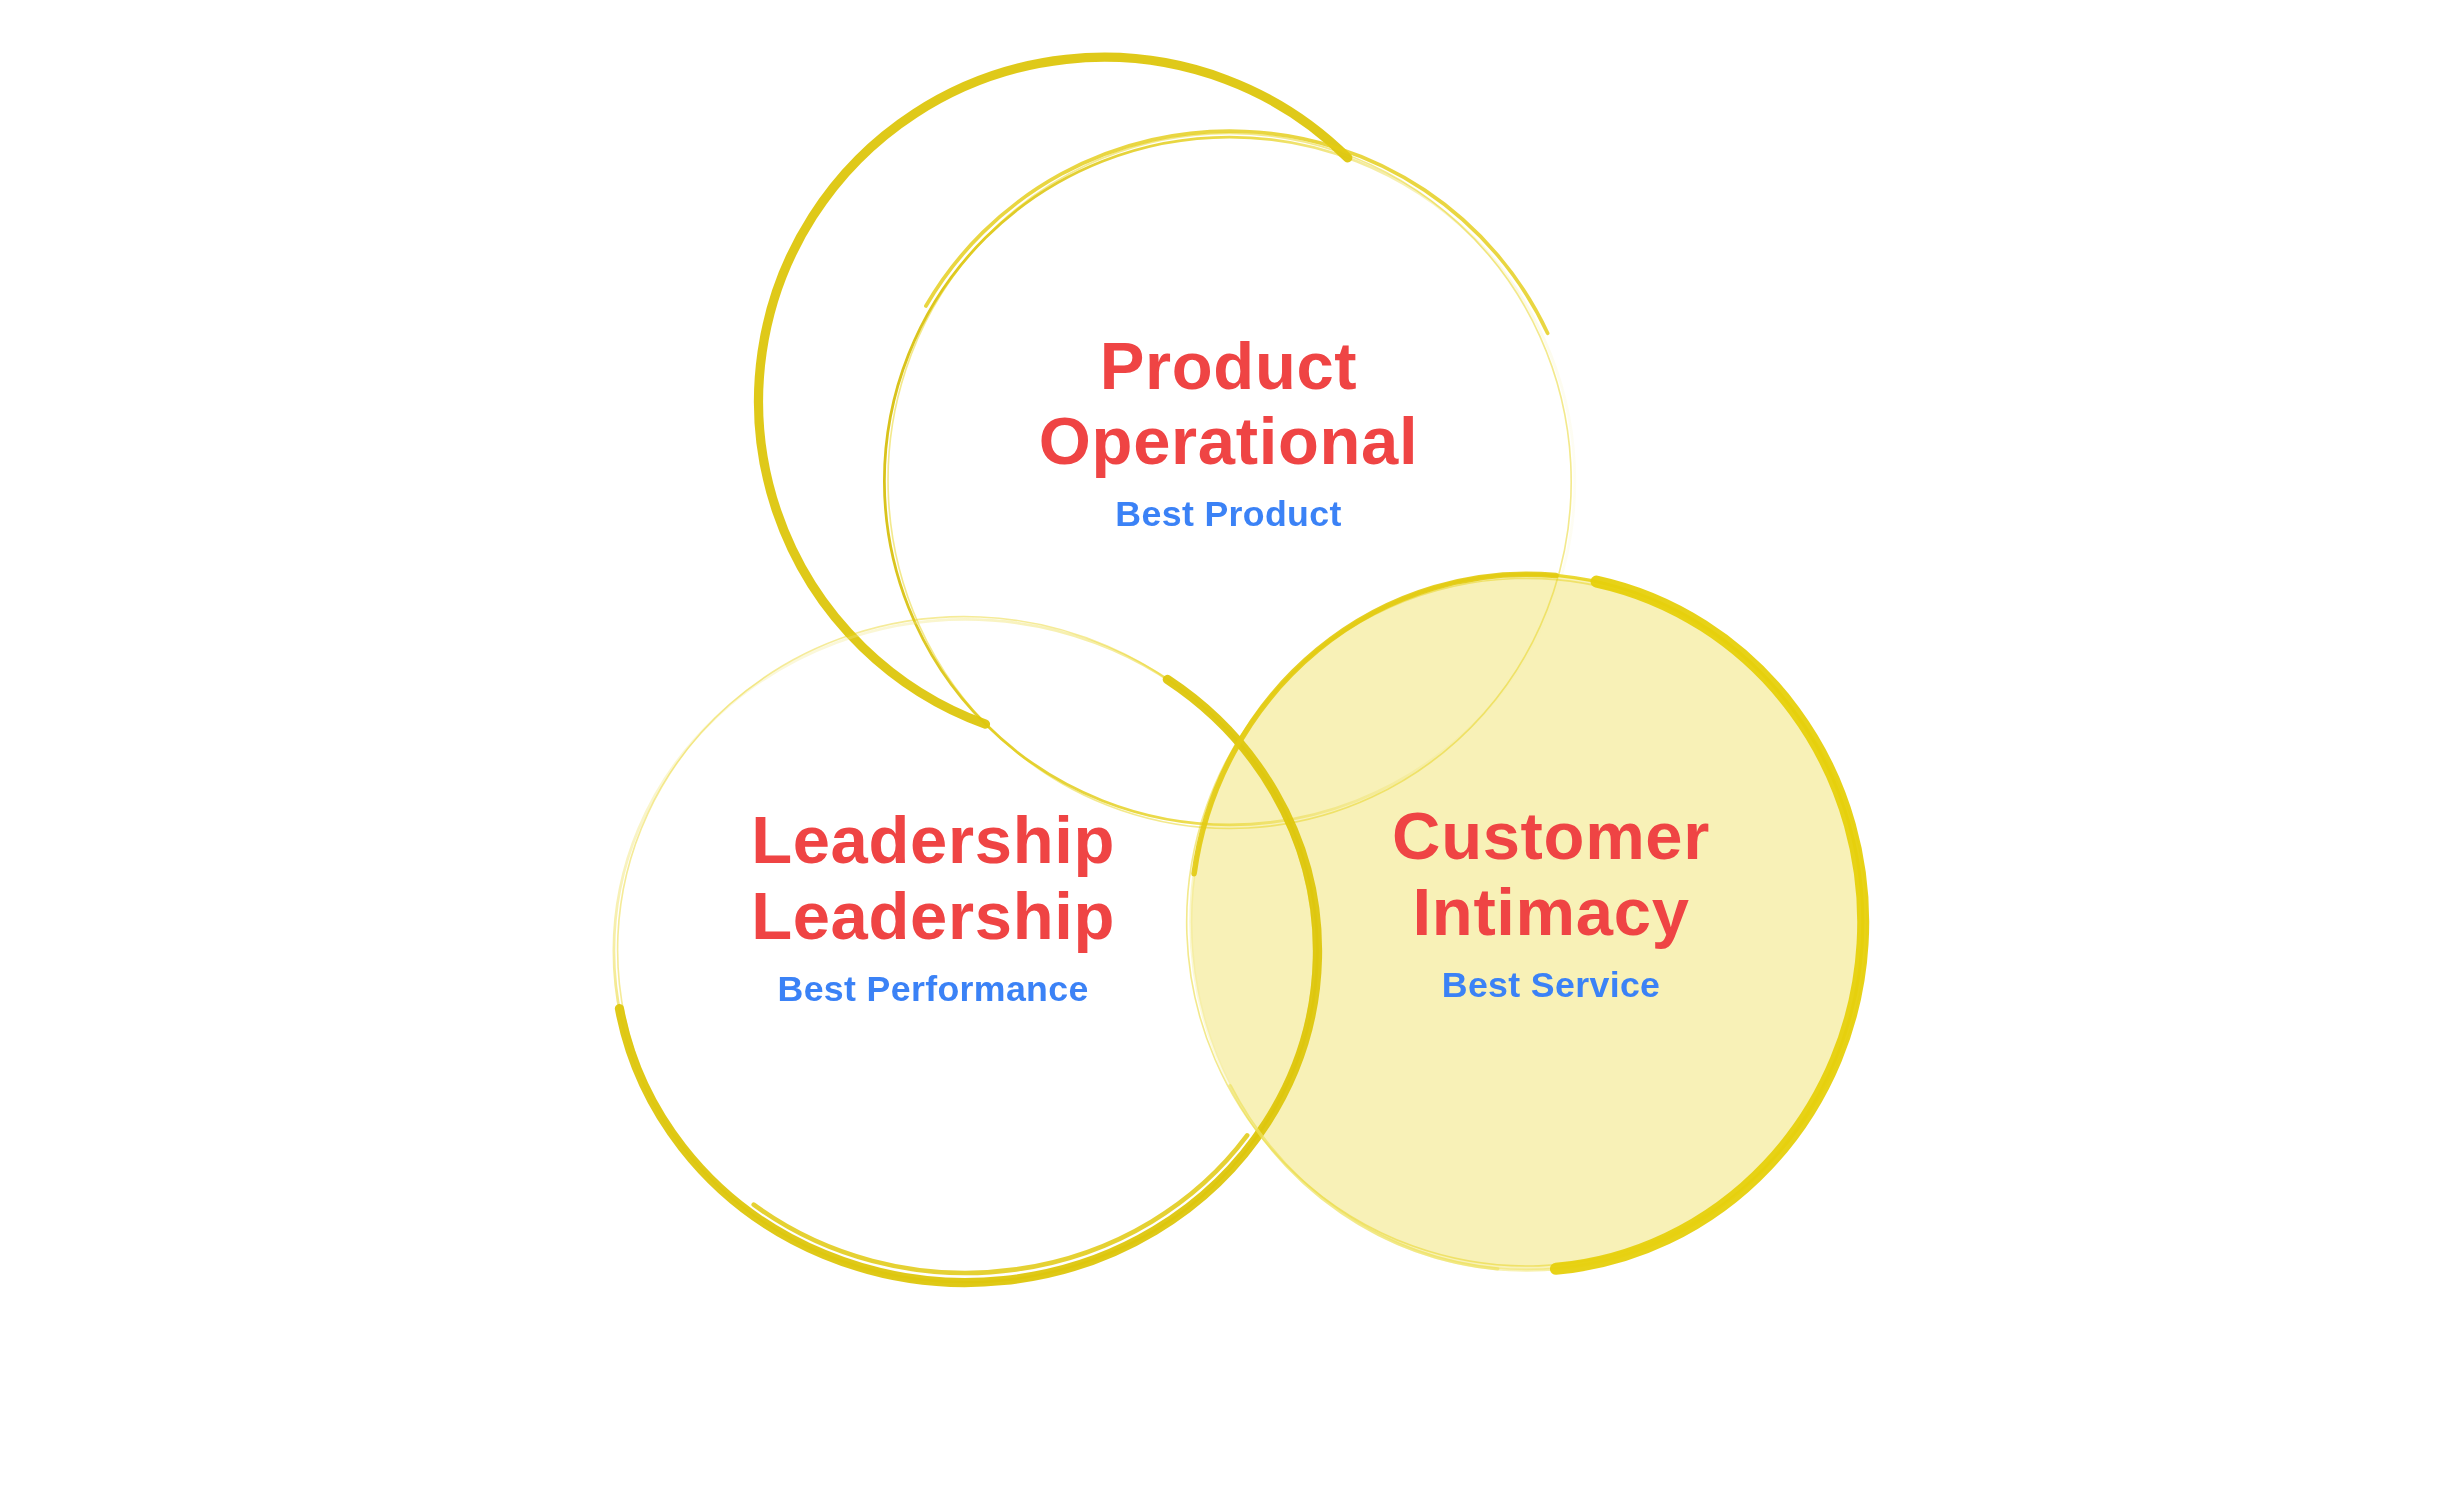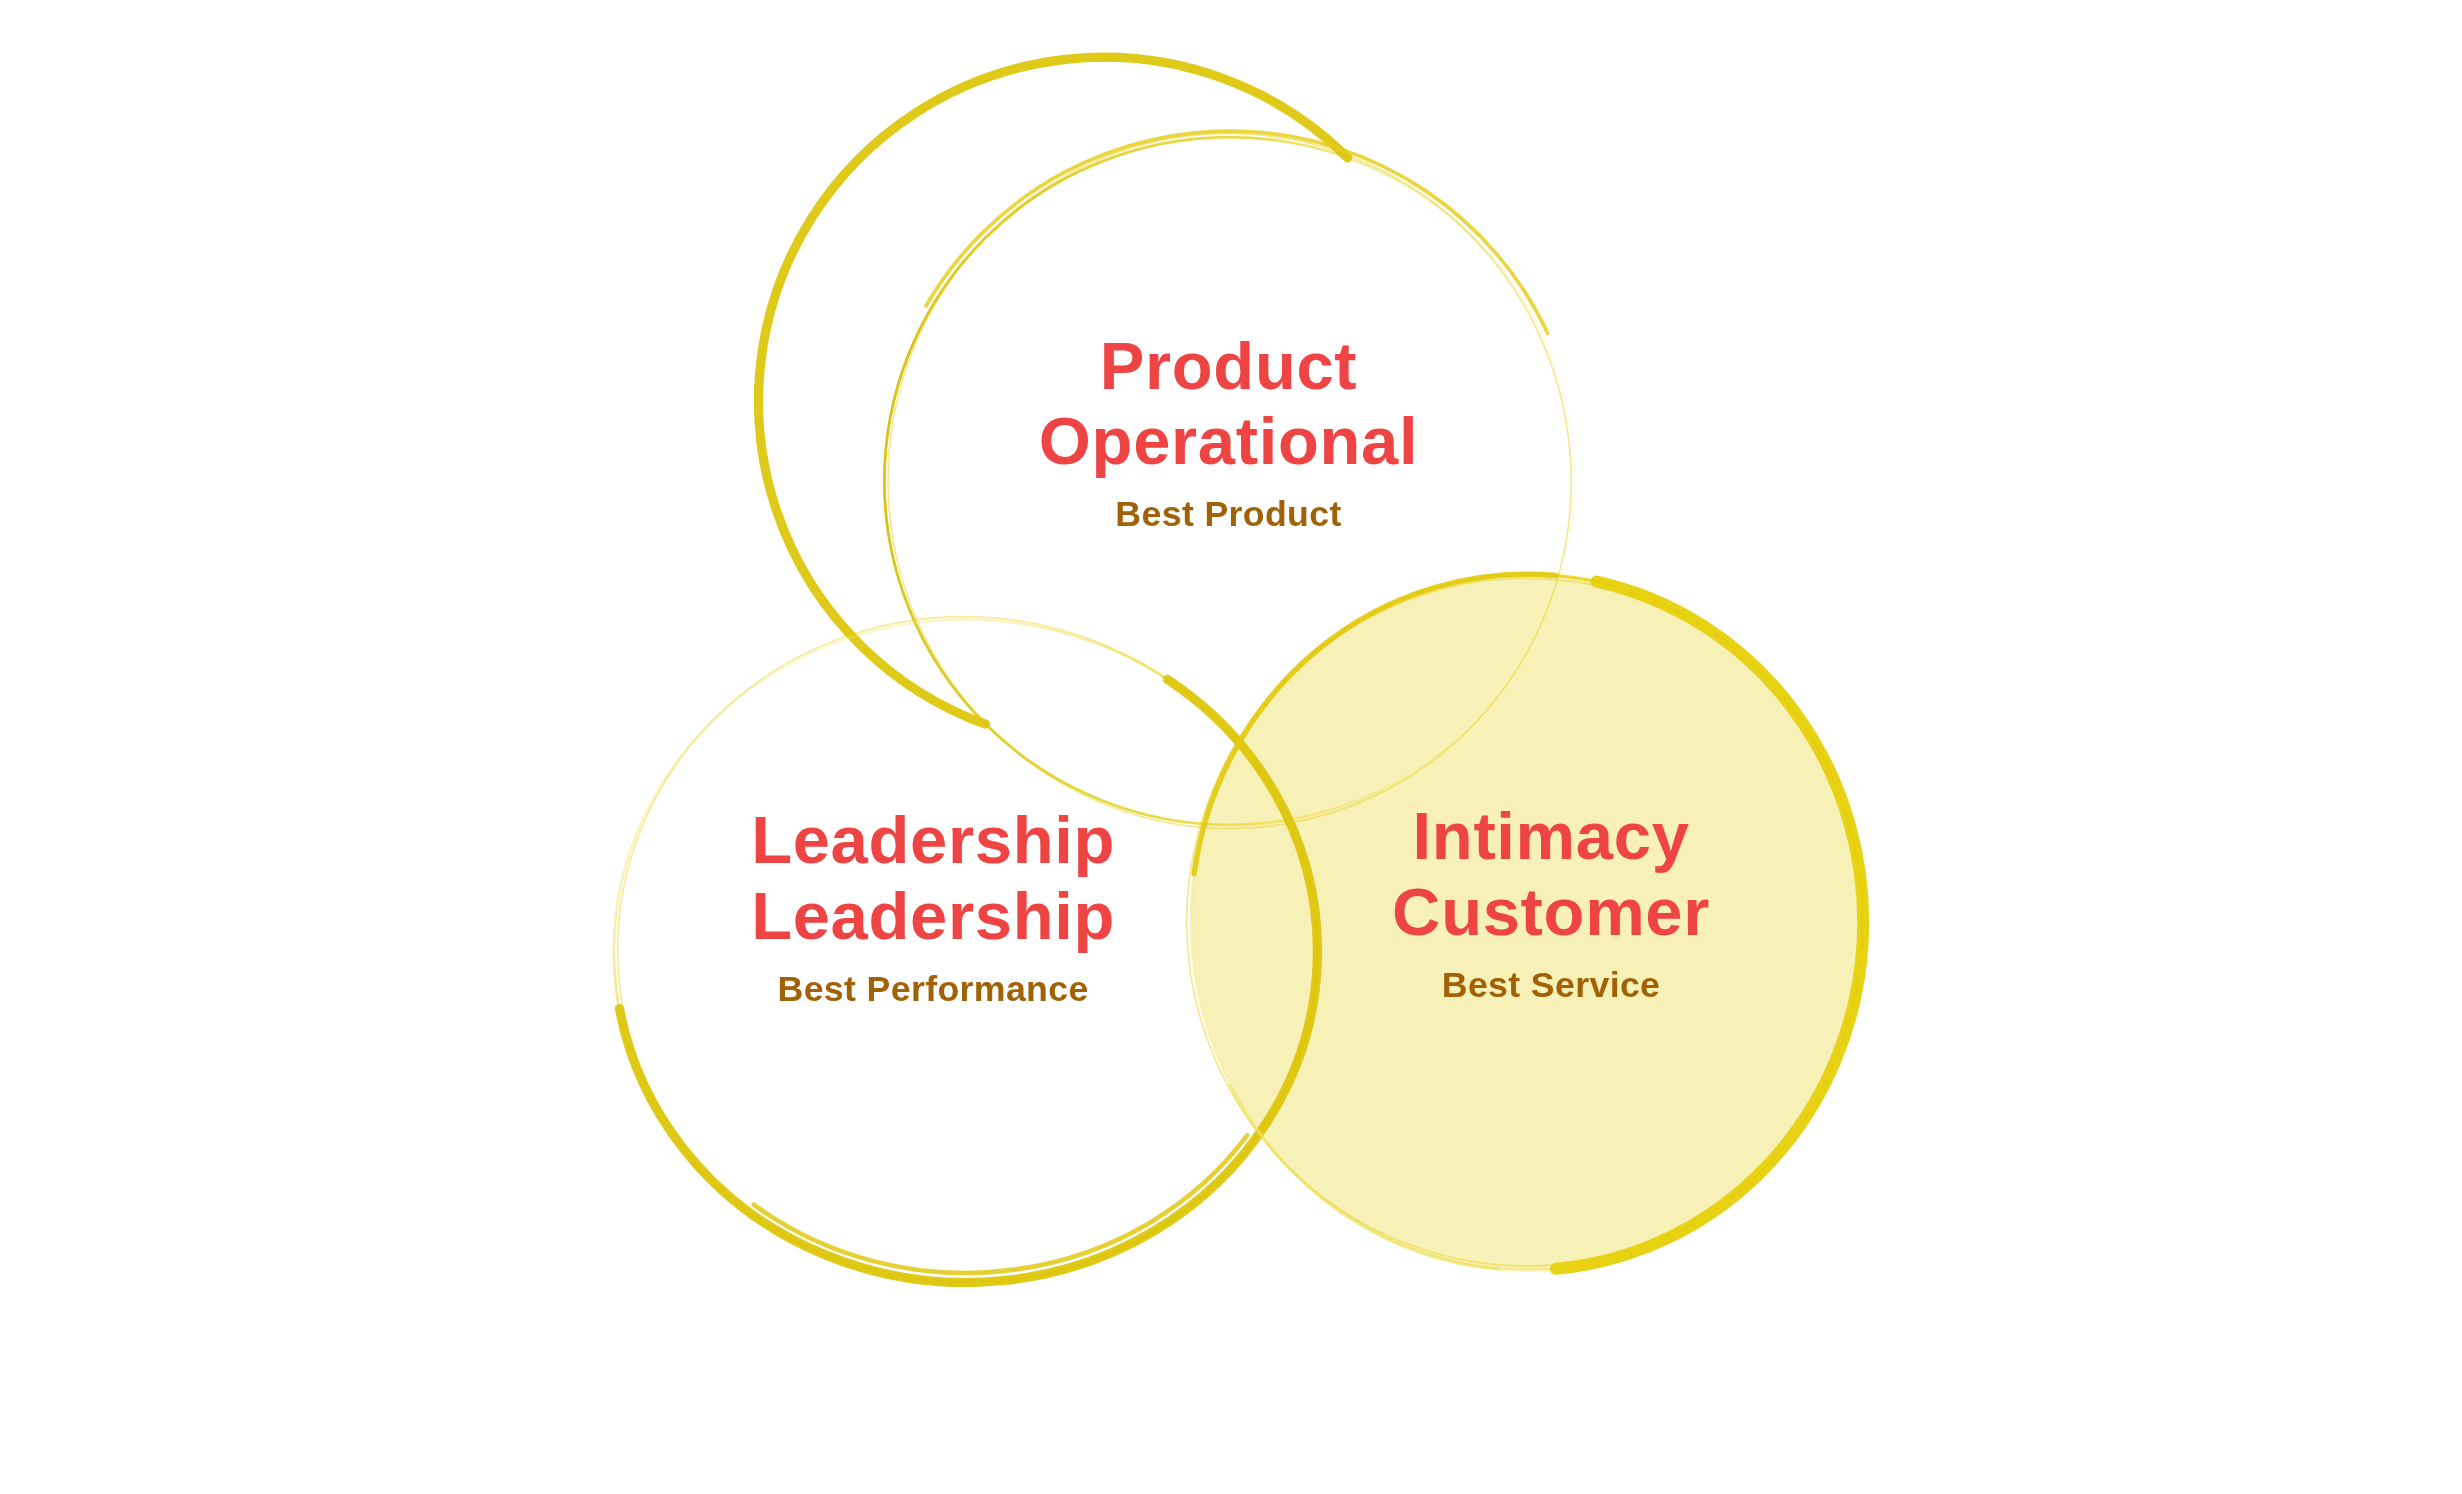--- a/index.html
+++ b/index.html
@@ -27,21 +27,21 @@
     font-size: 2.72vw;
     font-weight: 700;
     color: #ef4444;
     line-height: 1.13;
     letter-spacing: 0.01em;
   }
   .title .line { display: block; }
   .subtitle {
     font-size: 1.45vw;
     font-weight: 700;
-    color: #a16207;
+    color: #3b82f6;
     margin-top: 0.62vw;
     letter-spacing: 0.01em;
   }
   #label-top   { left: 49.9%; top: 23.4%; }
   #label-left  { left: 37.9%; top: 57.3%; }
   #label-right { left: 63.0%; top: 57.0%; }
 </style>
 </head>
 <body>
 
@@ -103,20 +103,20 @@
   <div class="label" id="label-left">
     <div class="title">
       <span class="line">Leadership</span>
       <span class="line">Leadership</span>
     </div>
     <div class="subtitle">Best Performance</div>
   </div>
 
   <div class="label" id="label-right">
     <div class="title">
+      <span class="line">Customer</span>
       <span class="line">Intimacy</span>
-      <span class="line">Customer</span>
     </div>
     <div class="subtitle">Best Service</div>
   </div>
 
 </div>
 
 
 </body></html>

